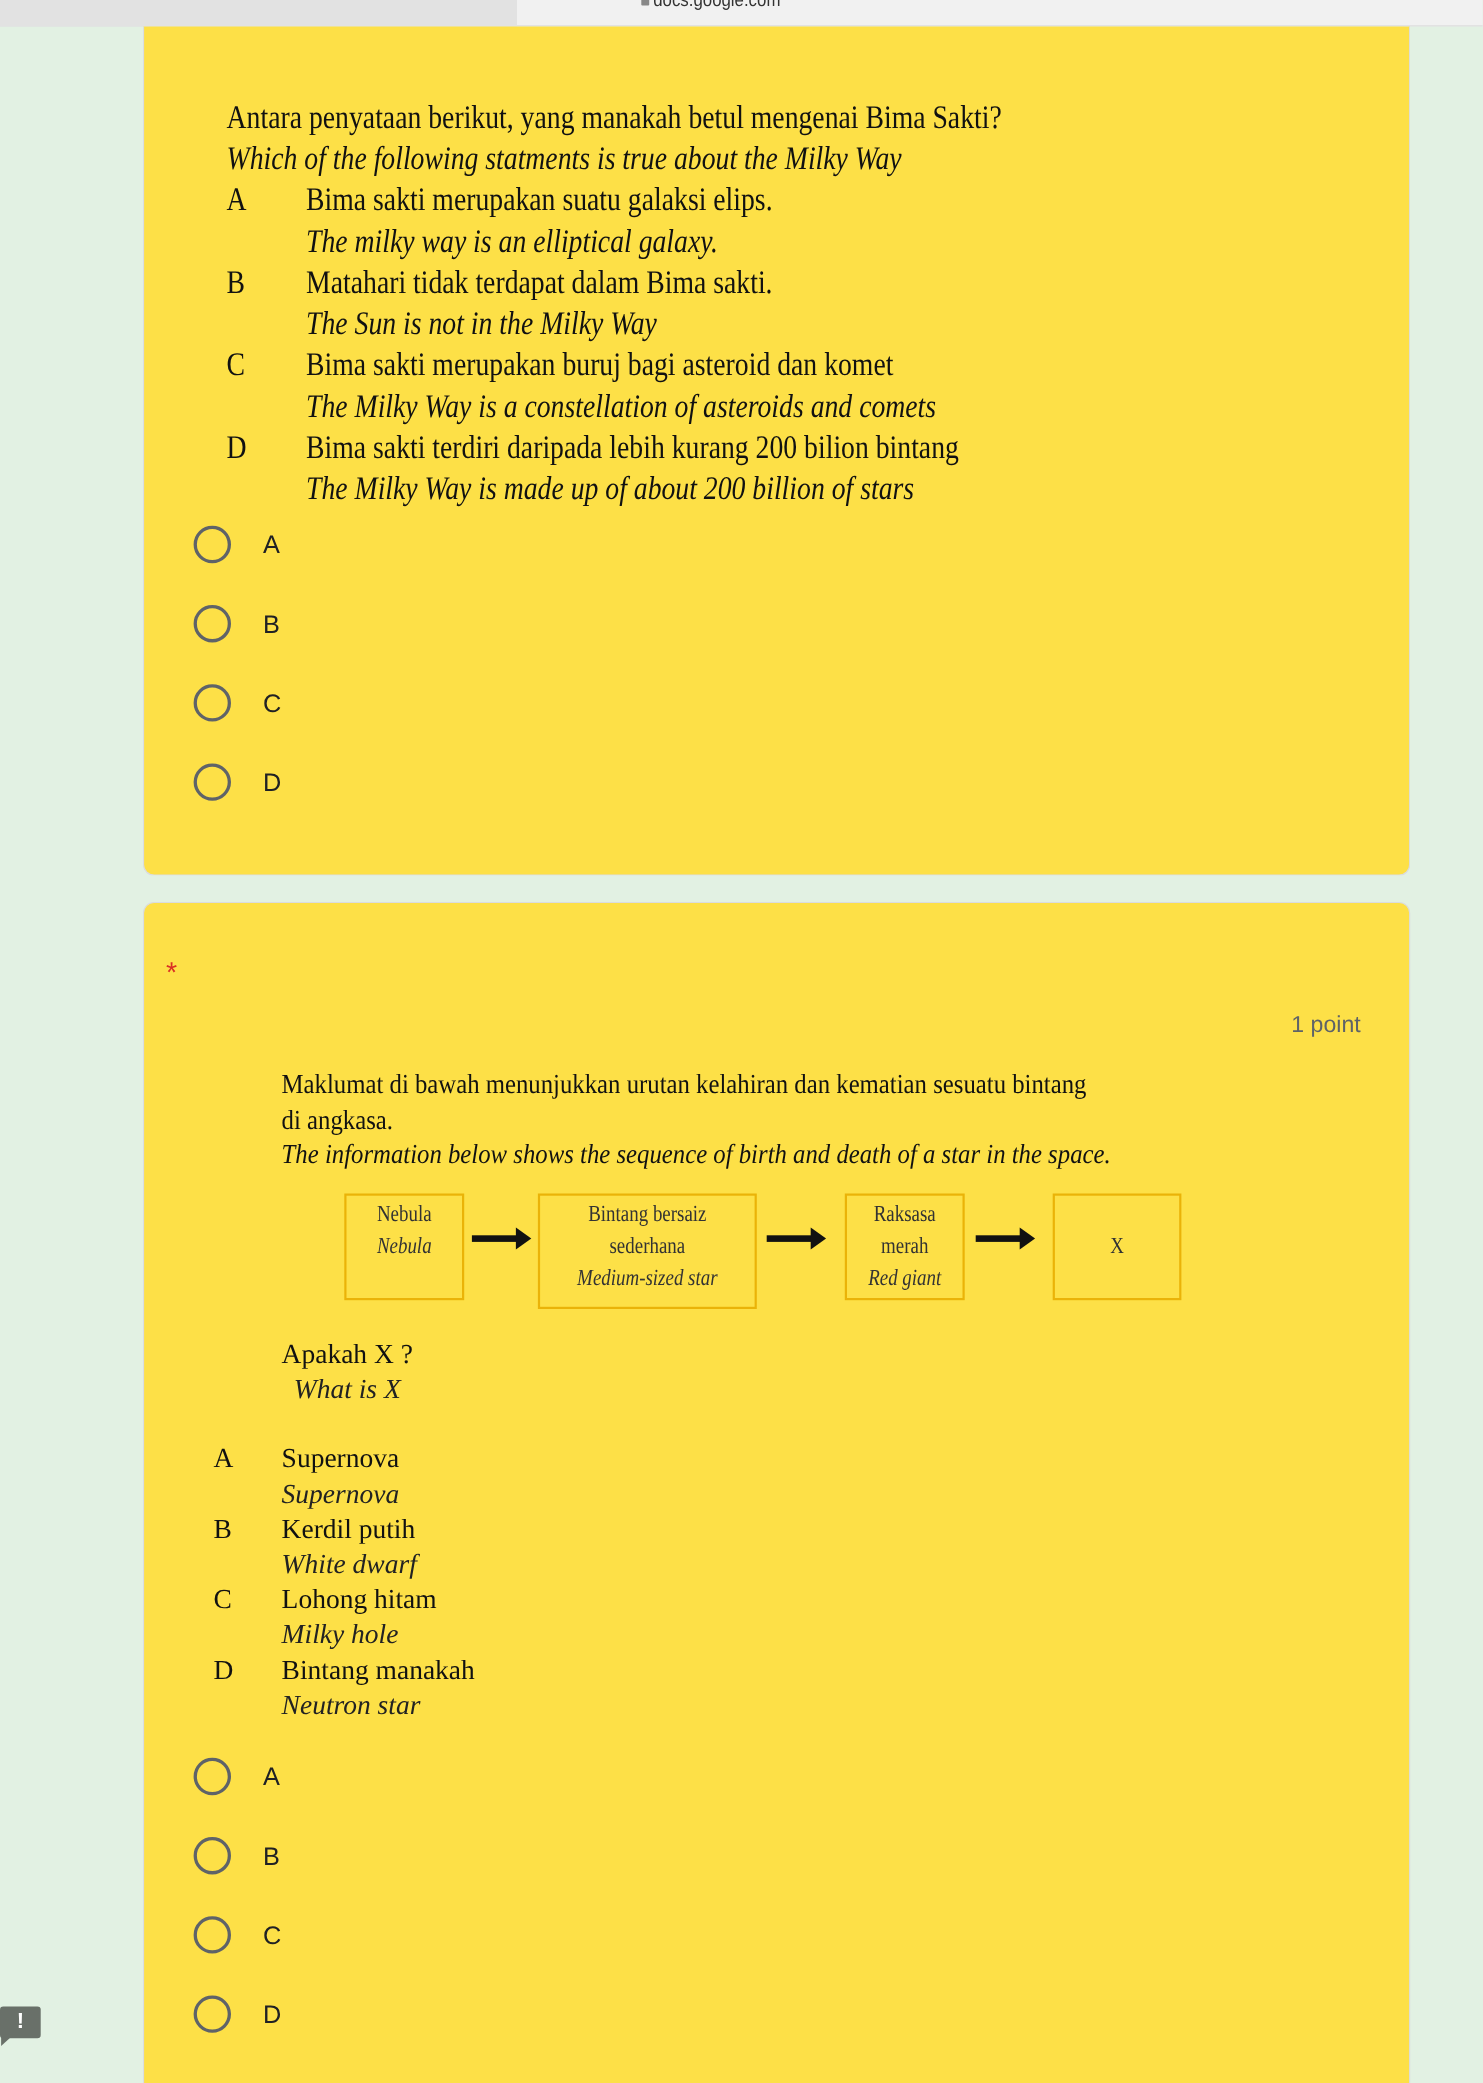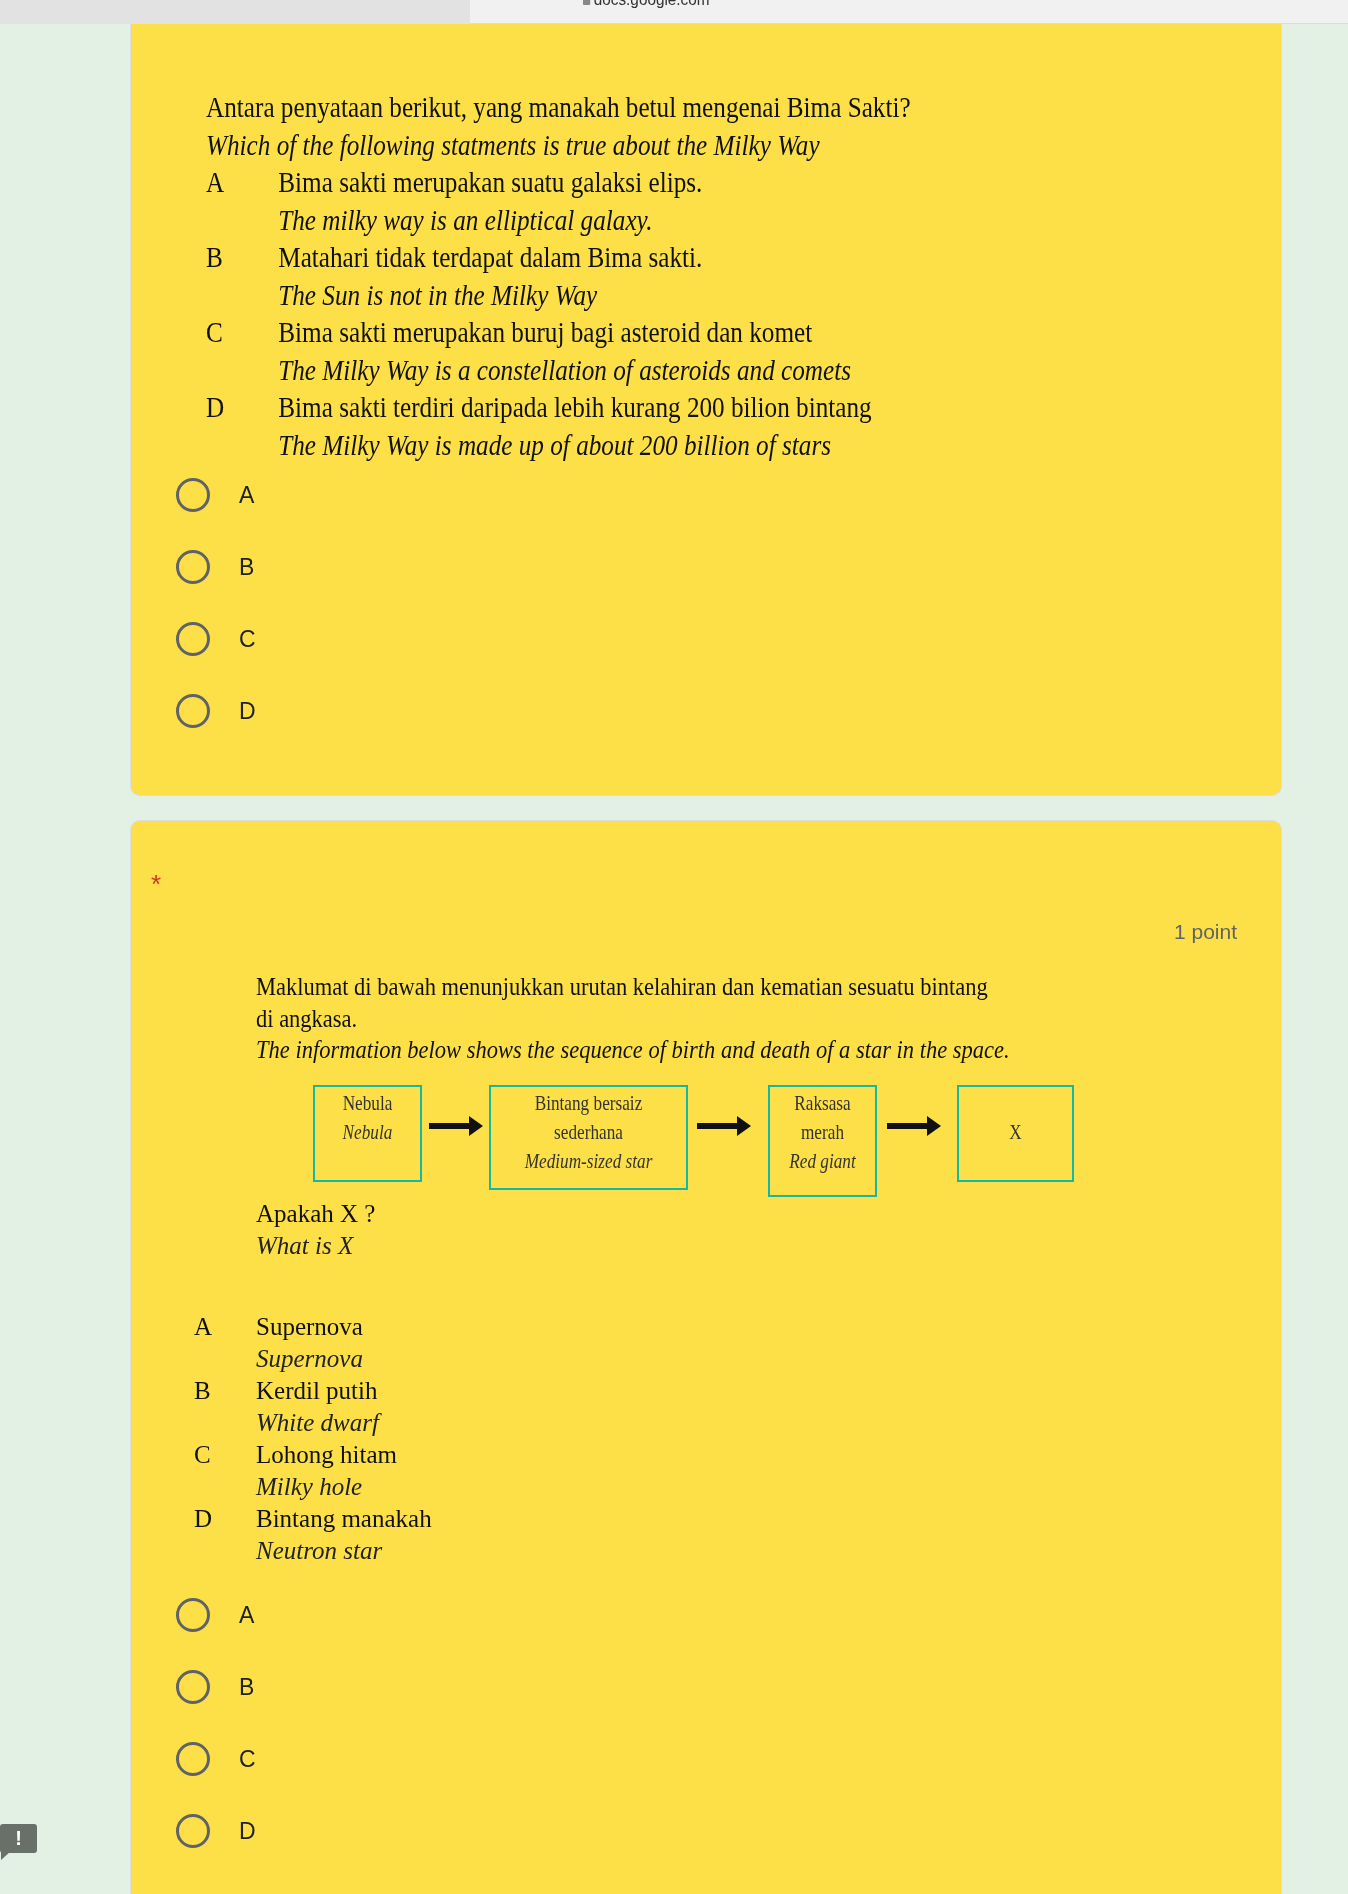--- a/index.html
+++ b/index.html
@@ -26,27 +26,27 @@
   .radio-label { margin-left: 29px; font-size: 23px; color: #202124; font-family: "Liberation Sans", sans-serif; }
 
   .asterisk { position: absolute; left: 20px; top: 48px; color: #d93025; font-size: 26px; font-family: "Liberation Sans", sans-serif; }
   .points { position: absolute; right: 44px; top: 55px; color: #5f6368; font-size: 21px; font-family: "Liberation Sans", sans-serif; margin-top: 44px; }
 
   .q2 { position: absolute; left: 125px; top: 150px; width: 1000px; }
   .q2 .line { font-size: 25px; line-height: 31.5px; white-space: nowrap; transform: scaleX(0.9); transform-origin: left; }
   .q2 .it { font-style: italic; }
 
   .diagram { position: absolute; left: 0; top: 0; }
-  .dbox { position: absolute; border: 2px solid #14b8a6; text-align: center; font-family: "Liberation Serif", serif; color: #333; font-size: 21px; line-height: 29px; padding-top: 2px; }
+  .dbox { position: absolute; border: 2px solid #eab308; text-align: center; font-family: "Liberation Serif", serif; color: #333; font-size: 21px; line-height: 29px; padding-top: 2px; }
   .dbox .t { display: block; transform: scaleX(0.82); }
   .dbox .it { font-style: italic; }
   .arrow { position: absolute; height: 6px; background: #111; }
   .arrow::after { content: ""; position: absolute; right: -10px; top: -7px; border-left: 14px solid #111; border-top: 10px solid transparent; border-bottom: 10px solid transparent; }
 
-  .q2b { position: absolute; left: 125px; top: 377px; }
+  .q2b { position: absolute; left: 125px; top: 395px; text-align: center; }
   .q2b .line { font-size: 25px; line-height: 31.5px; white-space: nowrap; }
   .q2b .it { font-style: italic; color: #222; }
 
   .q2opts { position: absolute; left: 63px; top: 490px; }
   .q2opts .line { font-size: 25px; line-height: 32px; white-space: nowrap; }
   .q2opts .letter { display: inline-block; width: 62px; }
   .q2opts .it { font-style: italic; color: #222; padding-left: 62px; }
 
   .feedback { position: absolute; left: 0; top: 1824px; width: 37px; height: 36px; }
   .feedback .bubble { position: absolute; left: 0; top: 0; width: 37px; height: 29px; background: #697069; border-radius: 3px; color: #fff; font-weight: bold; font-size: 20px; text-align: center; line-height: 29px; }
@@ -116,21 +116,21 @@
     </div>
     <div class="arrow" style="left:298px;top:302px;width:44px"></div>
 
     <div class="dbox" style="left:358px;top:264px;width:199px;height:105px">
       <span class="t">Bintang bersaiz</span>
       <span class="t">sederhana</span>
       <span class="t it">Medium-sized star</span>
     </div>
     <div class="arrow" style="left:566px;top:302px;width:44px"></div>
 
-    <div class="dbox" style="left:637px;top:264px;width:109px;height:112px">
+    <div class="dbox" style="left:637px;top:264px;width:109px;height:97px">
       <span class="t">Raksasa</span>
       <span class="t">merah</span>
       <span class="t it">Red giant</span>
     </div>
     <div class="arrow" style="left:756px;top:302px;width:44px"></div>
 
     <div class="dbox" style="left:826px;top:264px;width:117px;height:97px;line-height:91px;padding-top:0">
       <span class="t">X</span>
     </div>
   </div>

